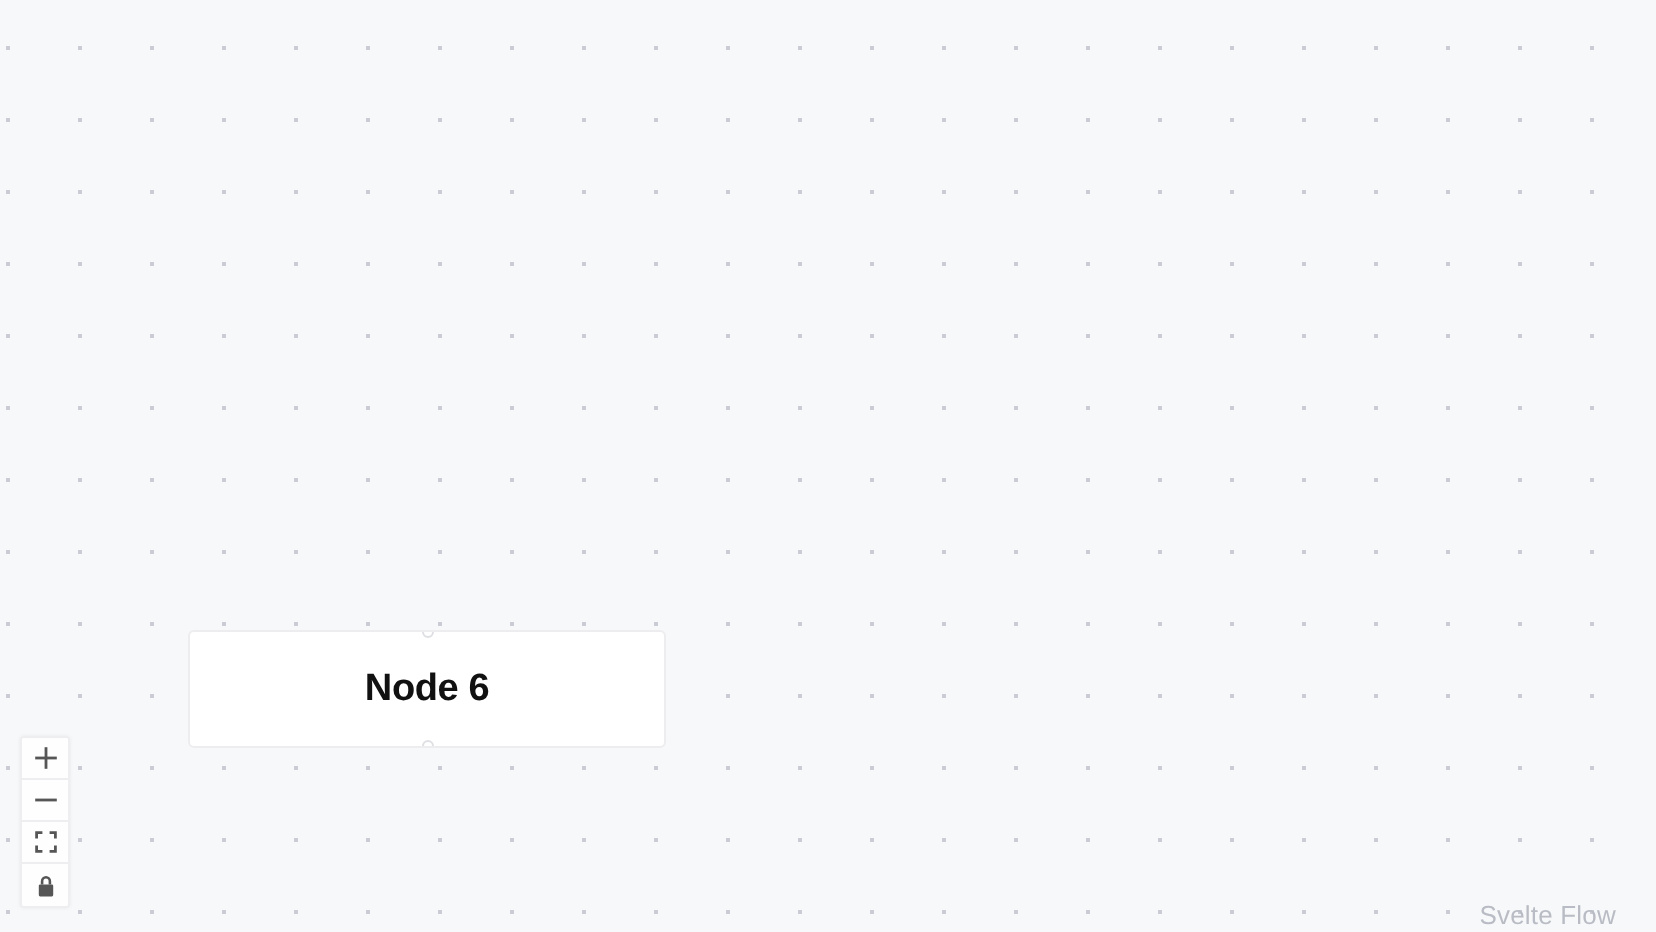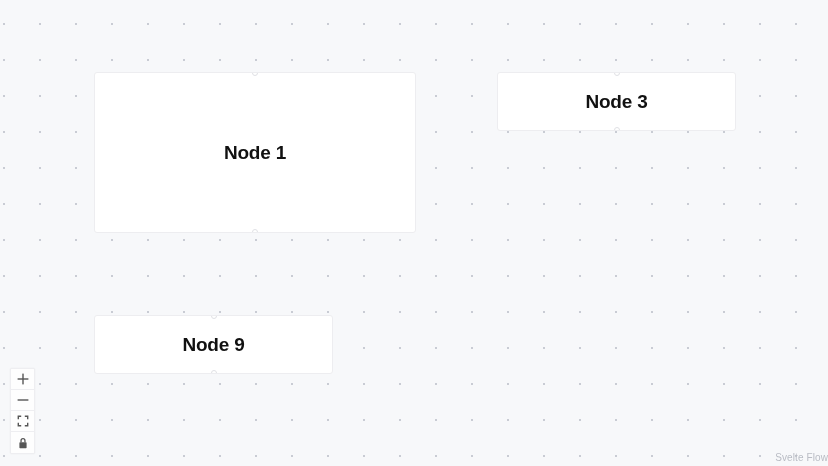--- a/index.html
+++ b/index.html
@@ -102,52 +102,42 @@
     cursor: pointer;
     padding: 0;
   }
   .ctrl-btn:last-child { border-bottom: none; }
   .ctrl-btn svg { display: block; }
   .ctrl-btn svg * { fill: #565656; }
 
   
   #attribution {
     position: absolute;
-    right: 0;
+    right: 20px;
     bottom: 2px;
-    font-size: 10px;
+    font-size: 13px;
     line-height: 12px;
     color: #b9bcc4;
     letter-spacing: 0.1px;
     text-decoration: none;
     cursor: pointer;
   }
 </style>
 </head>
 <body>
 
 <div id="flow-canvas" style="background-color: rgb(247, 248, 250); background-size: 36px 36px;">
 
-  <div class="node" id="node-1" style="left: 94px; top: 72px; width: 322px; height: 161px;">
+
+  <div class="node" id="node-2" style="left: 94px; top: 315px; width: 239px; height: 59px;">
     <span class="handle top"></span>
-    <span class="node-label">Node 1</span>
+    <span class="node-label">Node 6</span>
     <span class="handle bottom"></span>
   </div>
 
-  <div class="node" id="node-2" style="left: 94px; top: 315px; width: 239px; height: 59px;">
-    <span class="handle top"></span>
-    <span class="node-label">Node 9</span>
-    <span class="handle bottom"></span>
-  </div>
-
-  <div class="node" id="node-3" style="left: 497px; top: 72px; width: 239px; height: 59px;">
-    <span class="handle top"></span>
-    <span class="node-label">Node 3</span>
-    <span class="handle bottom"></span>
-  </div>
 
 
   <div id="controls">
 
     <button class="ctrl-btn" title="zoom in">
       <span>
         <svg width="12" height="12" viewBox="0 0 12 12" aria-hidden="true">
           <rect x="5.3" y="0.6" width="1.4" height="10.8"></rect>
           <rect x="0.6" y="5.3" width="10.8" height="1.4"></rect>
         </svg>

